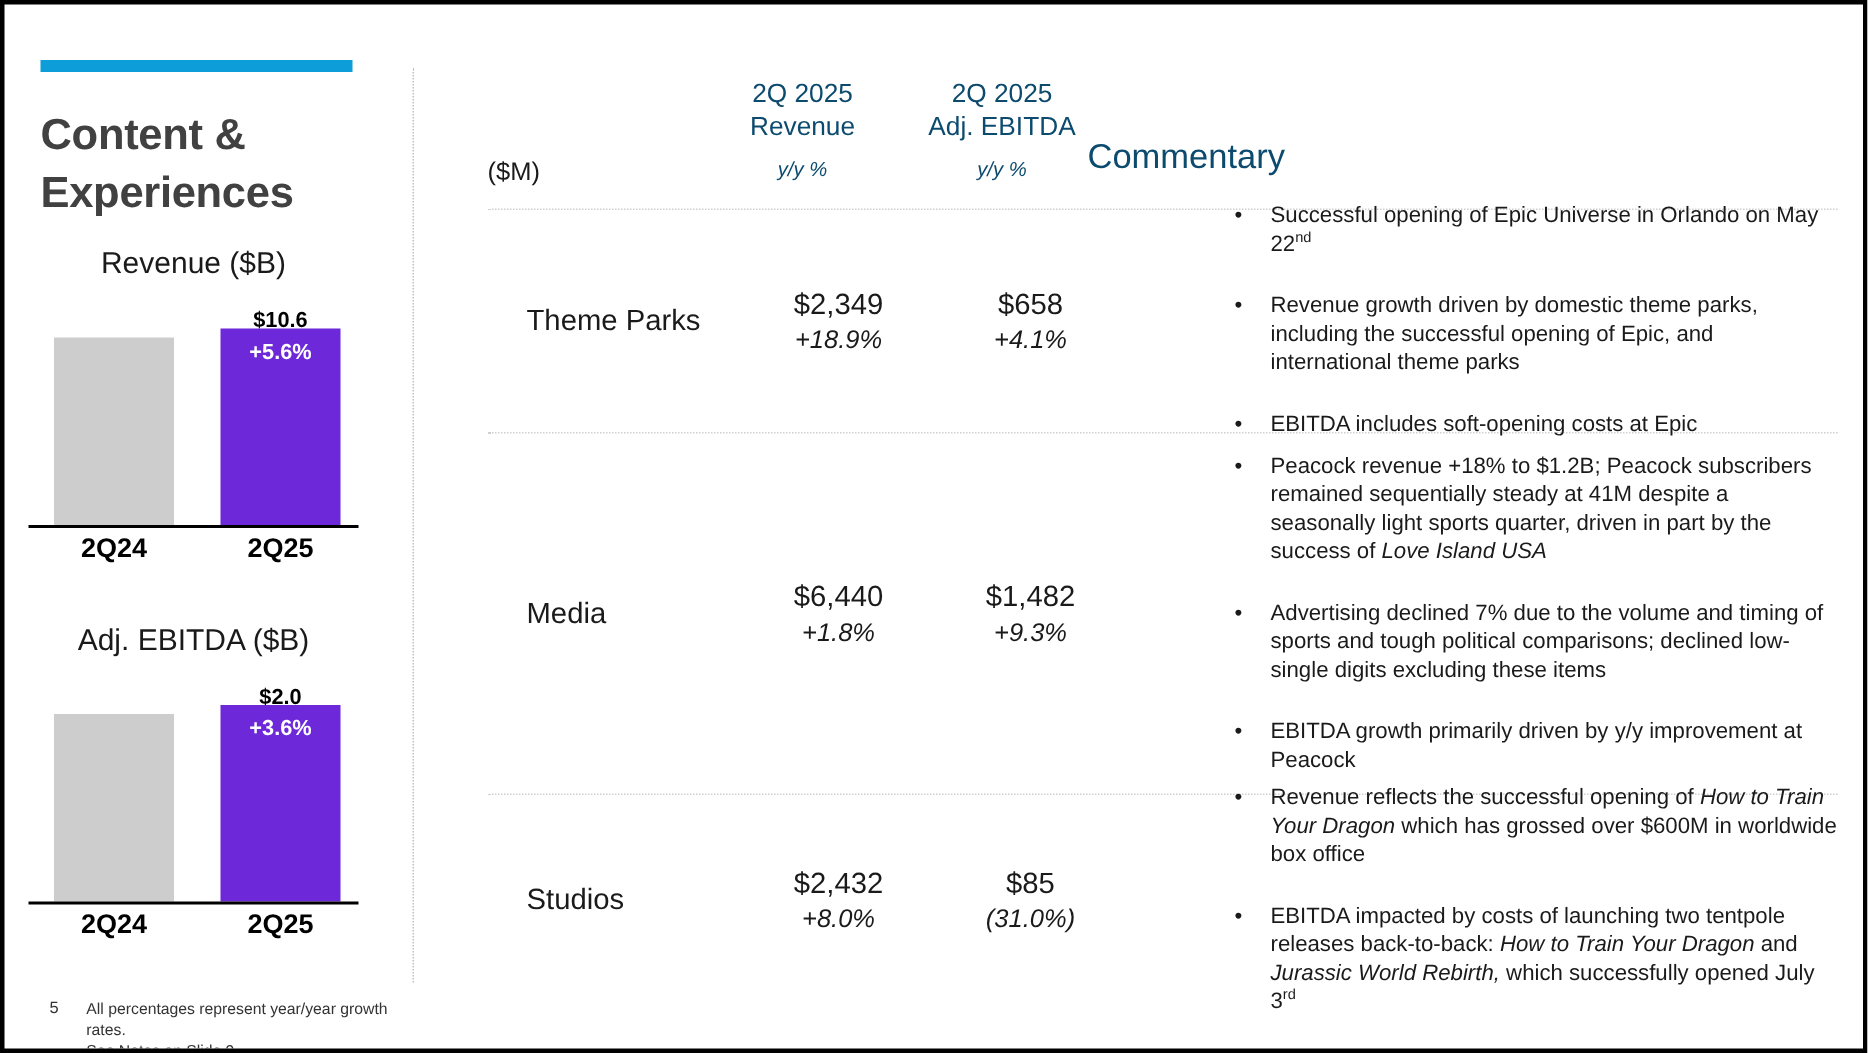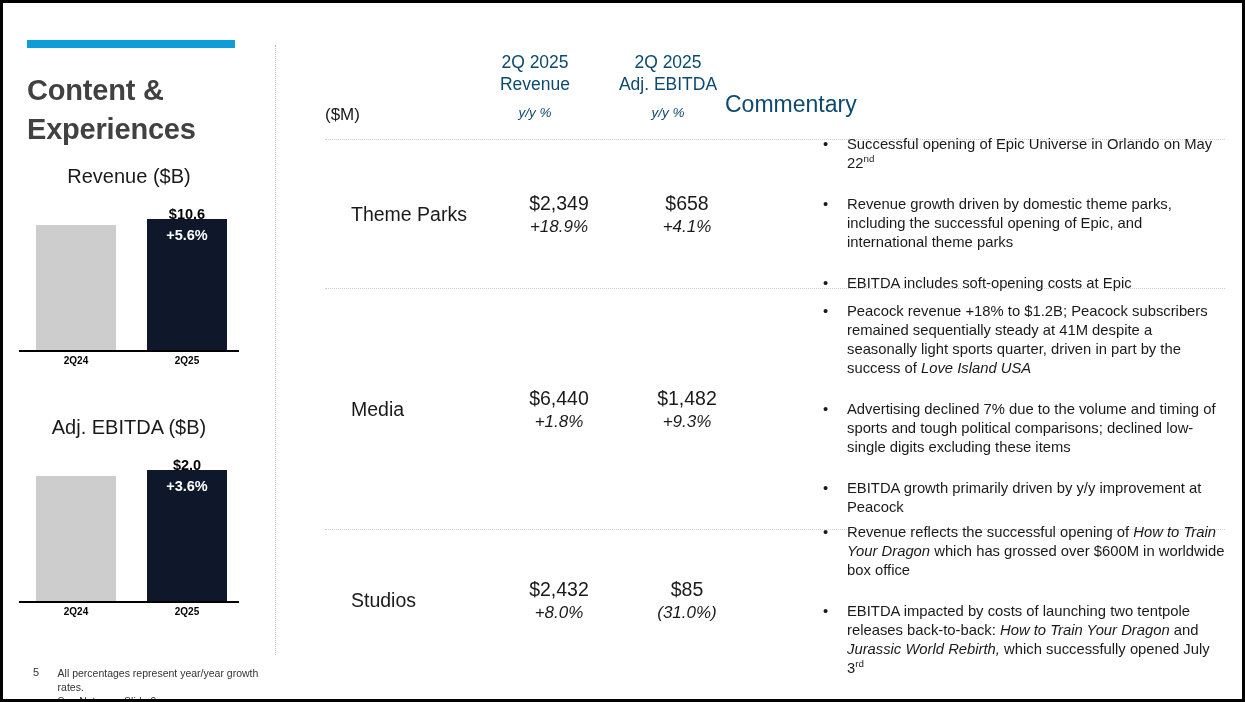--- a/index.html
+++ b/index.html
@@ -55,21 +55,21 @@
     position: relative;
     height: 160px;
     margin-top: 4px;
     padding-left: 43px;
   }
   .bar {
     position: absolute;
     bottom: 2px;
   }
   .bar-prior { left: 33px; width: 80px; background: #cdcdcd; }
-  .bar-curr  { left: 144px; width: 80px; background: #0f172a; }
+  .bar-curr  { left: 144px; width: 80px; background: #6d28d9; }
   .bar-value-label {
     position: absolute;
     font-size: 14.5px;
     font-weight: bold;
     color: #000000;
     text-align: center;
     width: 80px;
   }
   .lbl-prior { left: 33px; }
   .lbl-curr  { left: 144px; }
@@ -90,21 +90,21 @@
   }
   .cat-labels {
     position: relative;
     height: 20px;
     margin-top: 3px;
   }
   .cat-label {
     position: absolute;
     width: 80px;
     text-align: center;
-    font-size: 10px;
+    font-size: 18px;
     font-weight: bold;
     color: #000000;
   }
   .cat-prior { left: 33px; }
   .cat-curr  { left: 144px; }
 
   #footer {
     position: absolute;
     left: 30px; top: 663px;
     display: flex;

